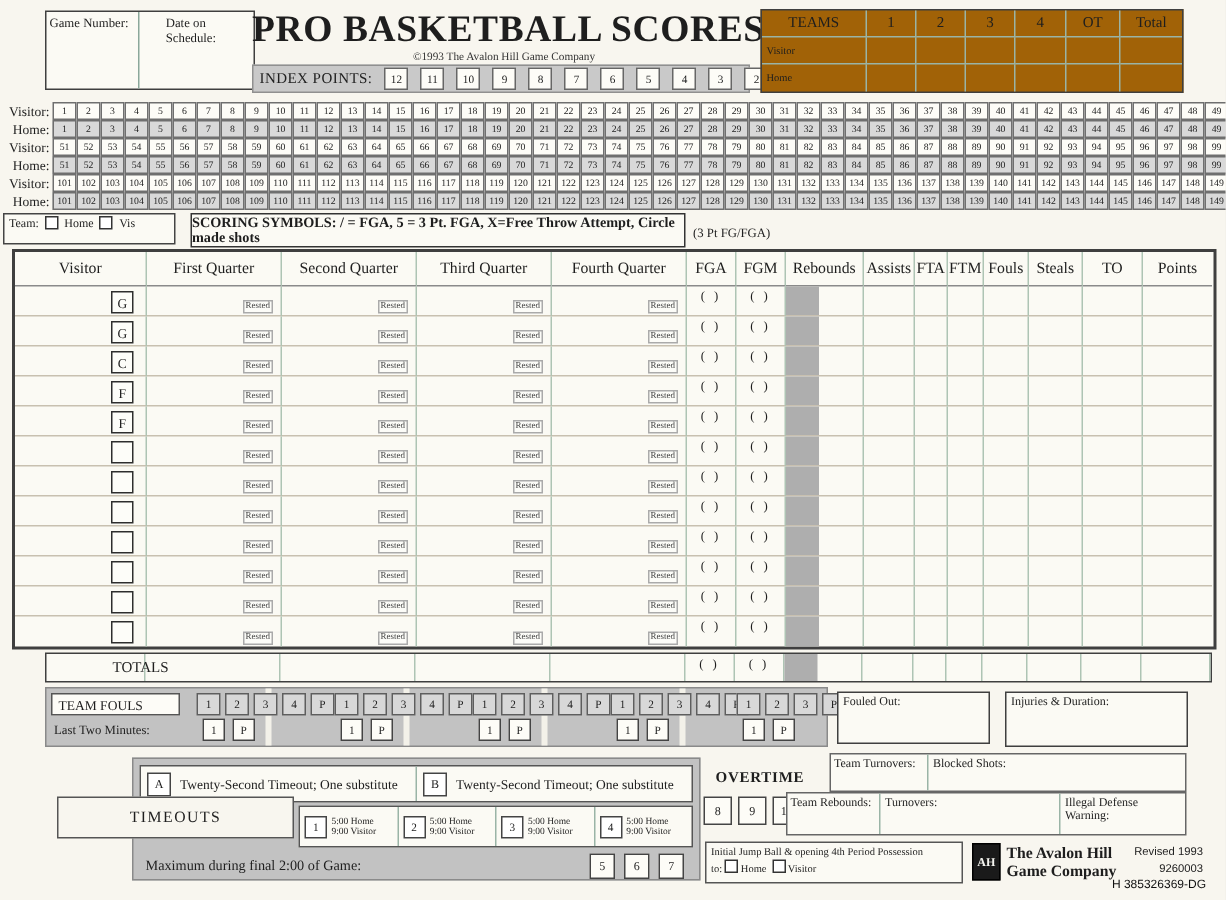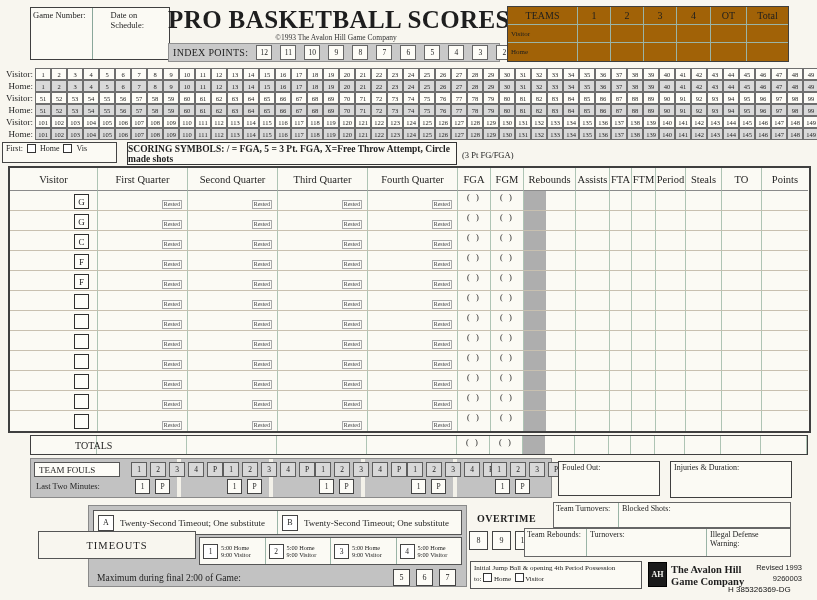--- a/index.html
+++ b/index.html
@@ -109,21 +109,21 @@
   #techrow .c1{width:57px;border-right:1px solid #9ab4a6;padding:1px 2px;}
   #techrow .c2{width:113px;border-right:1px solid #9ab4a6;padding:1px 3px;}
   #techrow .c3{flex:1;padding:1px 3px;}
   
   #jump{left:470px;top:561px;width:172px;height:28px;border:1px solid #555;background:#fbfaf4;
         font-size:7px;padding:2px 3px;box-sizing:border-box;line-height:9px;}
   #logo{left:648px;top:562px;width:17px;height:23px;background:#1a1a1a;color:#f5f5f0;
         display:flex;align-items:center;justify-content:center;font-size:8px;font-weight:bold;border:1px solid #000;}
   #company{left:671px;top:564px;font-size:10.5px;font-weight:bold;line-height:12px;}
   #codes{left:700px;top:562px;width:102px;text-align:right;font-family:"Liberation Sans",sans-serif;font-size:7.5px;line-height:11px;color:#222;}
-  #codes3{left:728px;top:585px;width:76px;display:flex;justify-content:flex-start;
+  #codes3{left:728px;top:585px;width:76px;display:flex;justify-content:flex-end;
           font-family:"Liberation Sans",sans-serif;font-size:8px;color:#111;}
 </style>
 </head>
 <body>
 
 <div id="sheet">
 
   <div class="abs bx" id="gamebox">
     <div class="cell">Game Number:</div>
     <div class="cell">Date on Schedule:</div>
@@ -499,21 +499,21 @@
           <span class="numbox">145</span>
           <span class="numbox">146</span>
           <span class="numbox">147</span>
           <span class="numbox">148</span>
           <span class="numbox">149</span>
         </div>
       </div>
     </div>
 
   <div class="abs" id="teamsel">
-      <span>First:</span>
+      <span>Team:</span>
       <span class="chk"></span>
       <span>Home</span>
       <span class="chk"></span>
       <span>Vis</span>
     </div>
   <div class="abs" id="scoring">SCORING SYMBOLS: / = FGA, 5 = 3 Pt. FGA, X=Free Throw Attempt, Circle made shots</div>
   <div class="abs" id="threept">(3 Pt FG/FGA)</div>
 
   <div class="abs" id="stat">
       <div class="srow shead">
@@ -521,21 +521,21 @@
         <div class="scell">First Quarter</div>
         <div class="scell">Second Quarter</div>
         <div class="scell">Third Quarter</div>
         <div class="scell">Fourth Quarter</div>
         <div class="scell">FGA</div>
         <div class="scell">FGM</div>
         <div class="scell">Rebounds</div>
         <div class="scell">Assists</div>
         <div class="scell">FTA</div>
         <div class="scell">FTM</div>
-        <div class="scell">Period</div>
+        <div class="scell">Fouls</div>
         <div class="scell">Steals</div>
         <div class="scell">TO</div>
         <div class="scell">Points</div>
       </div>
       <div class="srow sbody">
         <div class="scell">
           <span class="posbox">G</span>
         </div>
         <div class="scell">
           <span class="rested">Rested</span>

